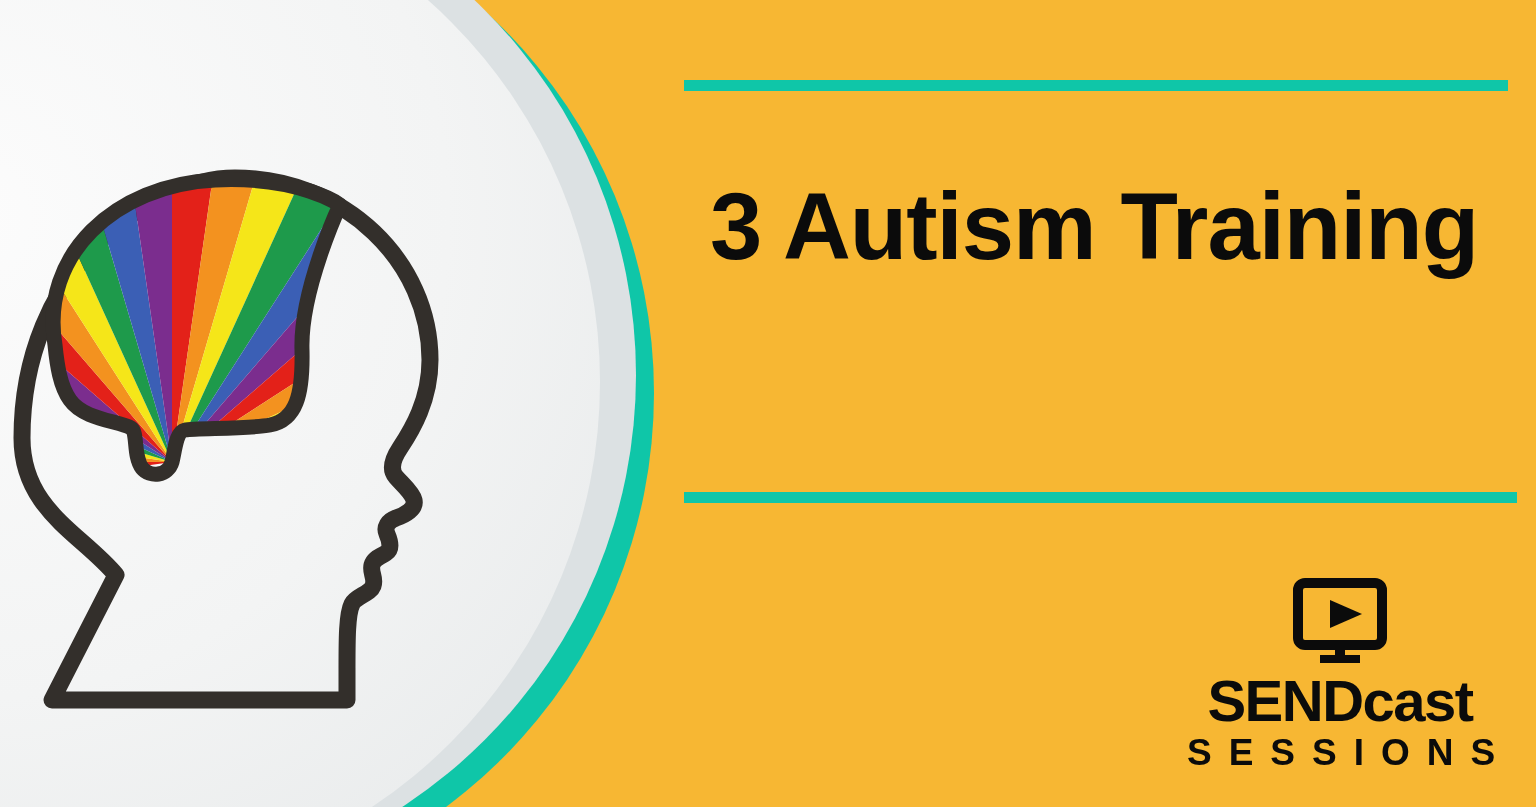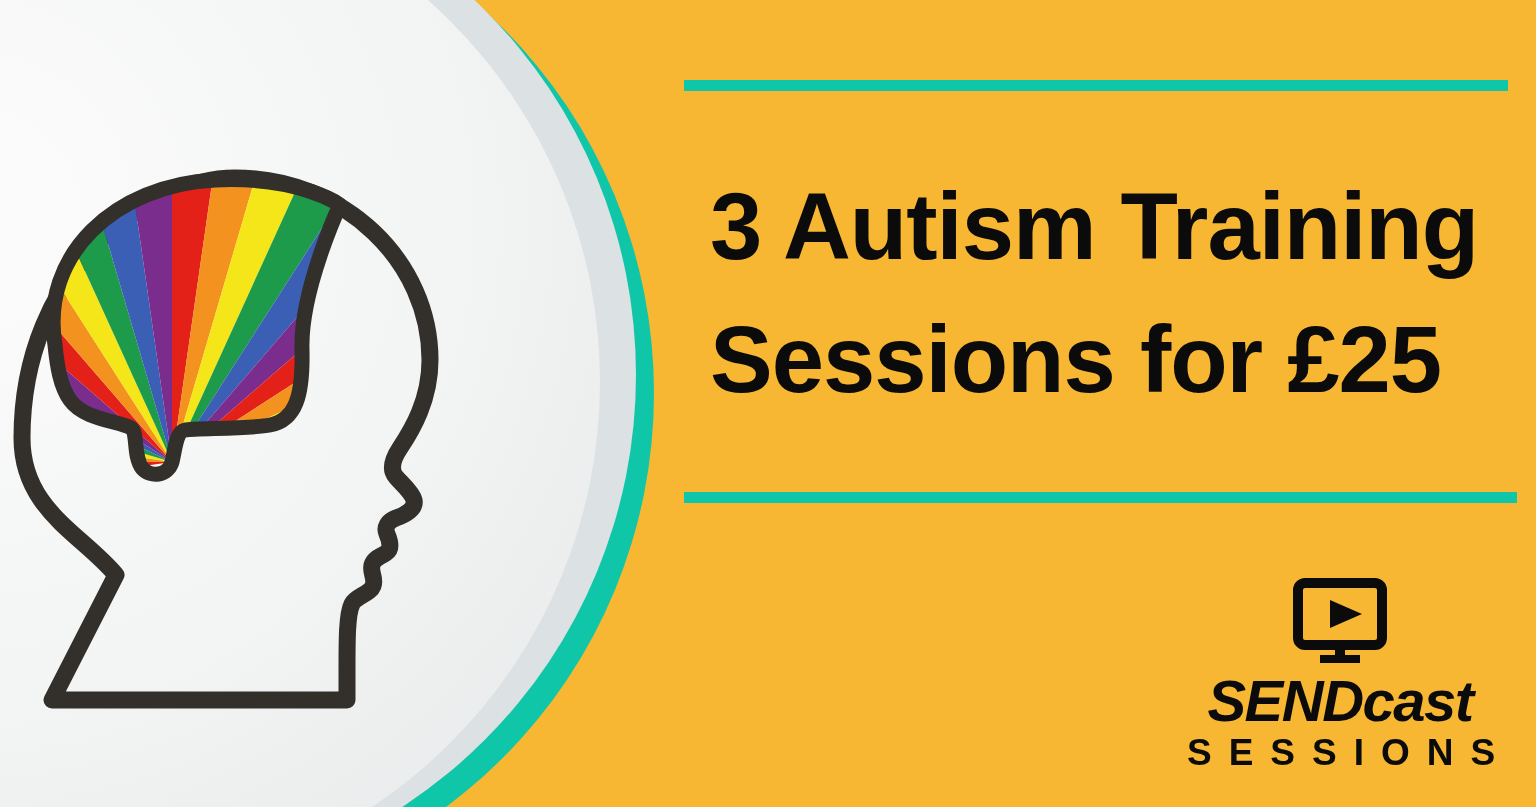--- a/index.html
+++ b/index.html
@@ -98,21 +98,20 @@
     display: block;
     margin: 0 auto 8px auto;
   }
   #wordmark {
     text-align: center;
     color: #0B0B0B;
     font-size: 58px;
     font-weight: bold;
     letter-spacing: -1.5px;
     line-height: 1;
-    font-style: italic;
   }
   #sublabel {
     text-align: left;
     color: #0B0B0B;
     font-size: 37px;
     font-weight: bold;
     letter-spacing: 17px;
     line-height: 1.25;
     padding-left: 17px;
   }
@@ -204,21 +203,20 @@
                C 60,386 57,365 55,345 Z" fill="none" stroke="#332F2B" stroke-width="15" stroke-linejoin="round" stroke-linecap="round"></path>
     </svg>
   </div>
 
   <div id="content">
 
     <div class="rule" id="rule-top"></div>
 
     <div id="headline">
       <span class="hl-line">3 Autism Training</span>
-      <span class="hl-line">Sessions for £25</span>
     </div>
 
     <div class="rule" id="rule-bottom"></div>
 
     <div id="logo">
       <svg id="monitor-icon" width="96" height="86" viewBox="0 0 96 86">
         <rect x="6" y="5" width="84" height="62" rx="7" ry="7" fill="none" stroke="#0B0B0B" stroke-width="10"></rect>
         <path d="M 38,22 L 70,36 L 38,50 Z" fill="#0B0B0B"></path>
         <rect x="43" y="67" width="10" height="12" fill="#0B0B0B"></rect>
         <rect x="28" y="77" width="40" height="8" fill="#0B0B0B"></rect>

